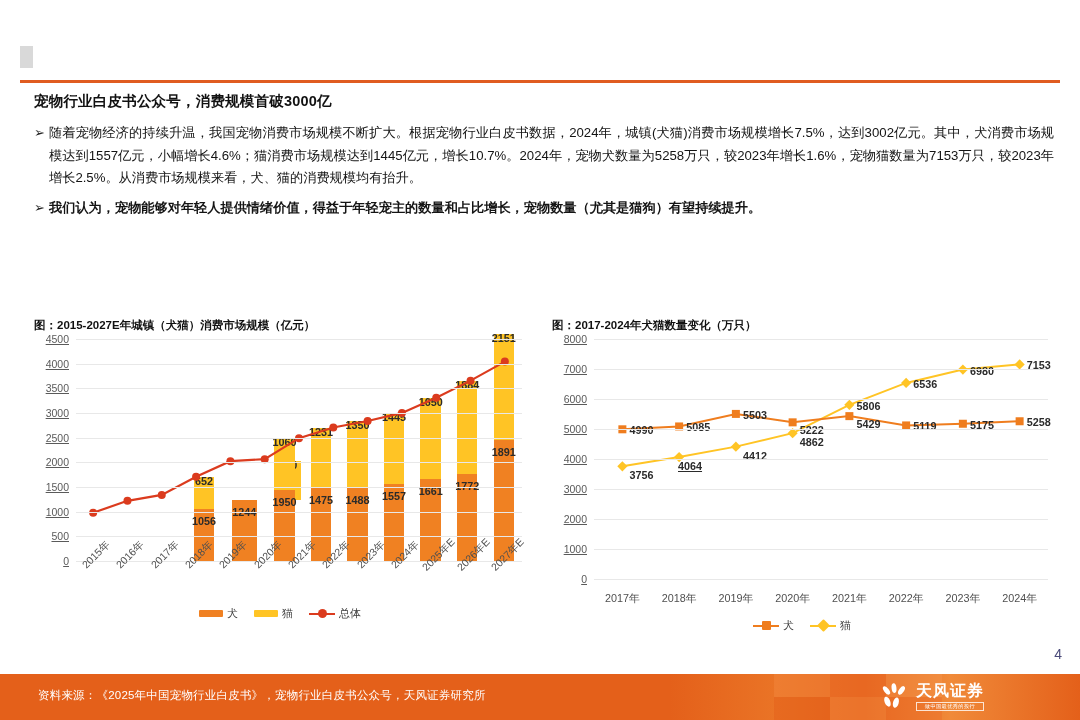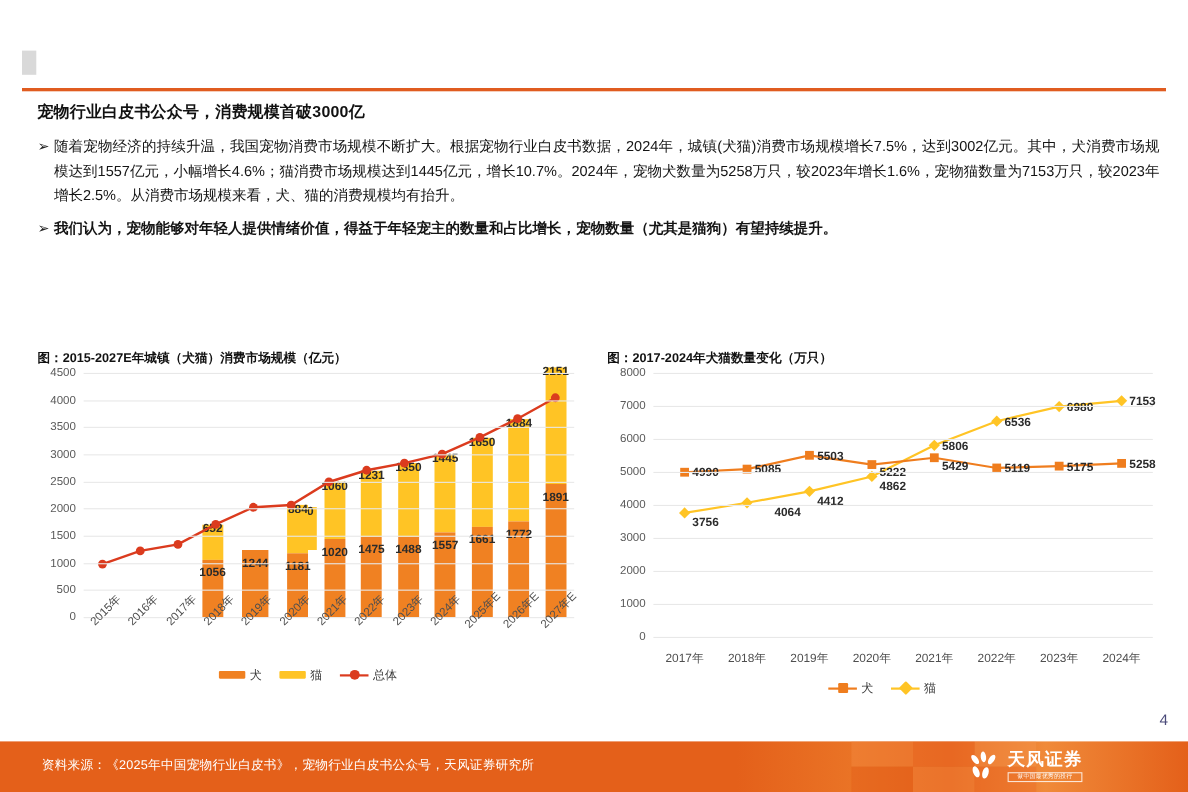--- a/index.html
+++ b/index.html
@@ -107,20 +107,21 @@
     left: 0; top: 0;
     width: 40px; height: 100%;
   }
   .y-tick {
     position: absolute;
     right: 5px;
     transform: translateY(-50%);
     font-size: 10.5px;
     color: #5a5a5a;
     white-space: nowrap;
+    text-decoration: underline;
   }
   .grid-area {
     position: absolute;
     top: 0; bottom: 0;
     left: 42px; right: 4px;
   }
   .grid-line {
     position: absolute;
     left: 0; right: 0;
     height: 1px;
@@ -339,35 +340,25 @@
                 <div class="seg-cat" style="height: 38.48px; margin-left: 44px;">
                   <div class="seg-label">780</div>
                 </div>
                 <div class="seg-dog" style="height: 61.3707px;">
                   <div class="seg-label">1244</div>
                 </div>
               </div>
             </div>
             <div class="bar-slot">
               <div class="bar-stack">
-                <div class="seg-cat" style="height: 43.6107px;">
-                  <div class="seg-label">884</div>
-                </div>
-                <div class="seg-dog" style="height: 58.2627px;">
-                  <div class="seg-label">1181</div>
-                </div>
-              </div>
-            </div>
-            <div class="bar-slot">
-              <div class="bar-stack">
                 <div class="seg-cat" style="height: 52.2933px;">
                   <div class="seg-label">1060</div>
                 </div>
                 <div class="seg-dog" style="height: 70.5467px;">
-                  <div class="seg-label">1020</div>
+                  <div class="seg-label">1950</div>
                 </div>
               </div>
             </div>
             <div class="bar-slot">
               <div class="bar-stack">
                 <div class="seg-cat" style="height: 60.7293px;">
                   <div class="seg-label">1231</div>
                 </div>
                 <div class="seg-dog" style="height: 72.7667px;">
                   <div class="seg-label">1475</div>
@@ -551,21 +542,21 @@
         <div id="labels-right">
             <div class="pt-label" style="left: 35.375px; top: 91.3px;">4990</div>
             <div class="pt-label" style="left: 92.125px; top: 88.45px;">5085</div>
             <div class="pt-label" style="left: 148.875px; top: 75.91px;">5503</div>
             <div class="pt-label" style="left: 205.625px; top: 91.34px;">5222</div>
             <div class="pt-label" style="left: 262.375px; top: 85.13px;">5429</div>
             <div class="pt-label" style="left: 319.125px; top: 87.43px;">5119</div>
             <div class="pt-label" style="left: 375.875px; top: 85.75px;">5175</div>
             <div class="pt-label" style="left: 432.625px; top: 83.26px;">5258</div>
             <div class="pt-label" style="left: 35.375px; top: 136.32px;">3756</div>
-            <div class="pt-label" style="left: 110px; top: 127.08px;">4064</div>
+            <div class="pt-label" style="left: 84px; top: 127.08px; text-decoration: underline;">4064</div>
             <div class="pt-label" style="left: 148.875px; top: 116.64px;">4412</div>
             <div class="pt-label" style="left: 205.625px; top: 103.14px;">4862</div>
             <div class="pt-label" style="left: 262.375px; top: 66.82px;">5806</div>
             <div class="pt-label" style="left: 319.125px; top: 44.92px;">6536</div>
             <div class="pt-label" style="left: 375.875px; top: 31.6px;">6980</div>
             <div class="pt-label" style="left: 432.625px; top: 26.41px;">7153</div>
           </div>
       <div class="grid-line" style="top: 240px;"></div>
           <div class="grid-line" style="top: 210px;"></div>
           <div class="grid-line" style="top: 180px;"></div>

